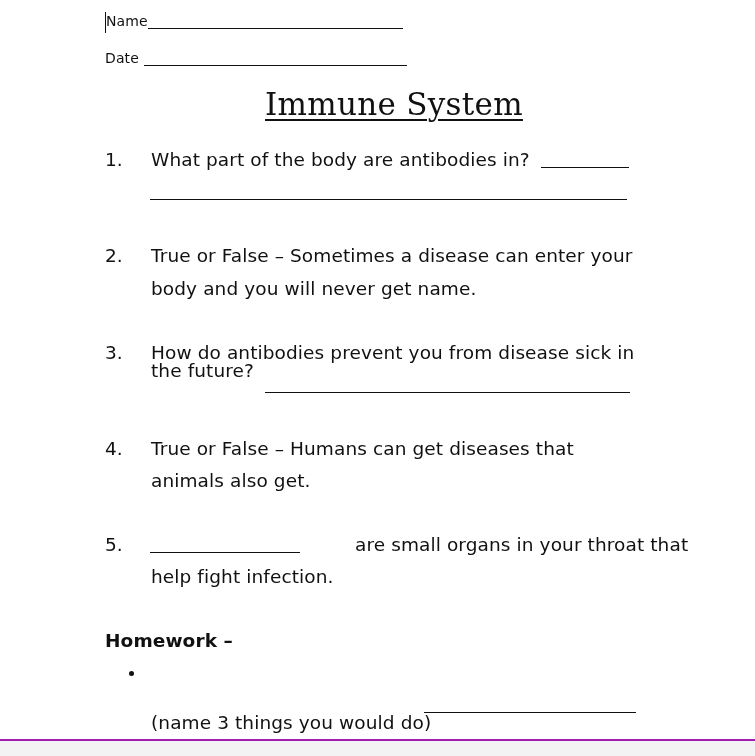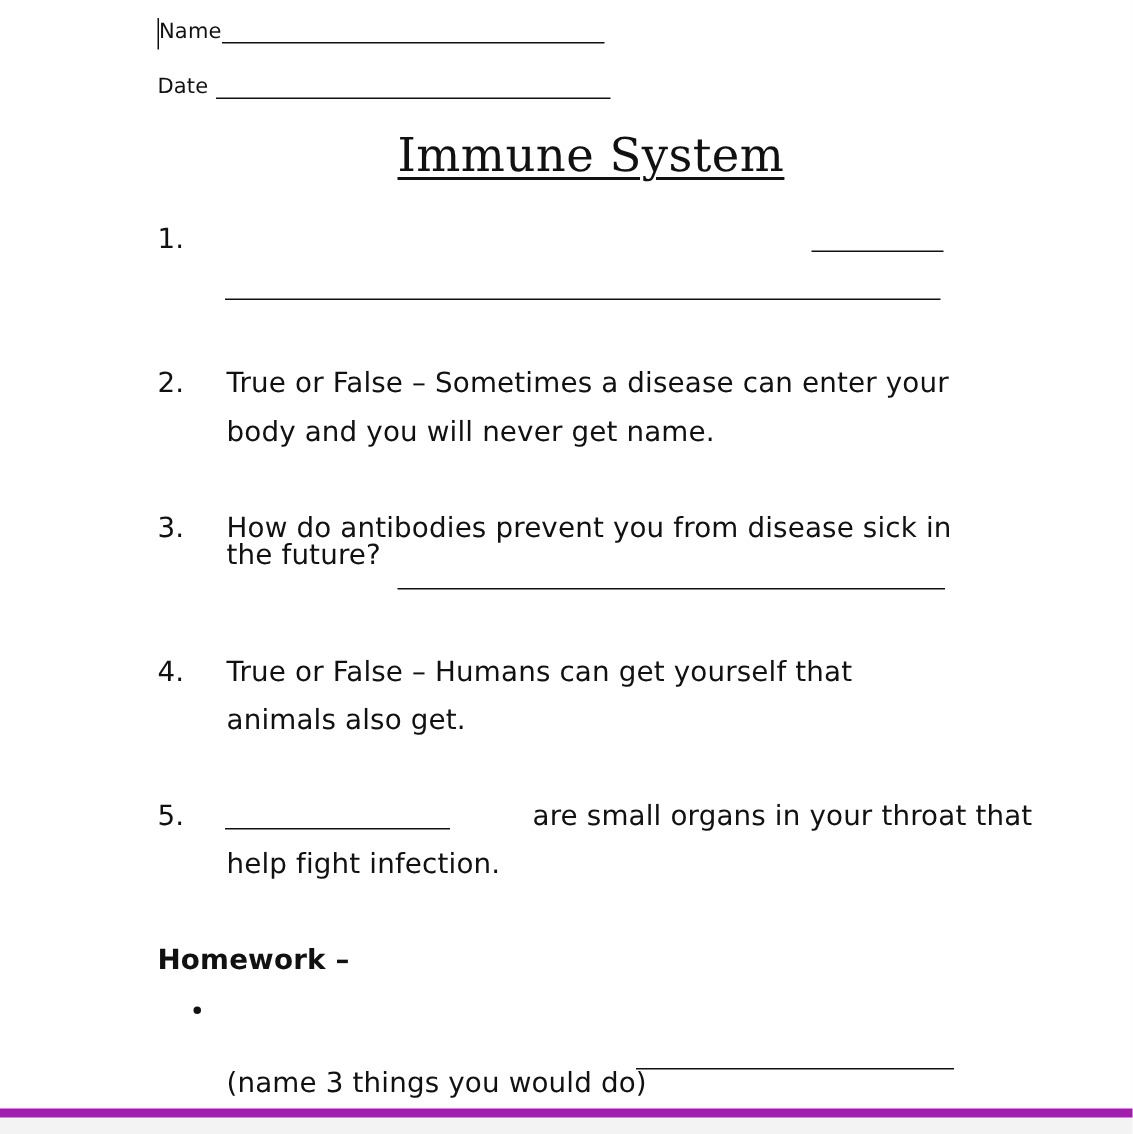--- a/index.html
+++ b/index.html
@@ -2,21 +2,21 @@
 <html><head>
 <meta charset="utf-8">
 <style>
   html, body { margin: 0; padding: 0; }
   body {
     width: 755px; height: 756px; overflow: hidden; background: #f3f3f3;
     font-family: "DejaVu Sans", sans-serif; color: #111;
   }
   .page {
     position: absolute; left: 0; top: 0; width: 755px; height: 739px;
-    background: #ffffff; border-bottom: 6px solid #a21caf;
+    background: #ffffff; border-bottom: 2px solid #a21caf;
   }
   .abs { position: absolute; white-space: nowrap; }
   .hdr-label { font-size: 14px; letter-spacing: 0.1px; }
   .line { position: absolute; border-bottom: 1.5px solid #111; height: 0; }
   .title {
     font-family: "DejaVu Serif", serif; font-size: 31px; text-decoration: underline;
     text-underline-offset: 4px; text-decoration-thickness: 1.5px; letter-spacing: 0.3px;
   }
   .q { font-size: 18.5px; letter-spacing: 0.1px; }
   .num { font-size: 18.5px; }
@@ -33,34 +33,35 @@
 
   <span class="abs hdr-label" style="left:106px; top:13px;">Name</span>
   <div class="line" style="left:148px; top:28px; width:255px;"></div>
 
   <span class="abs hdr-label" style="left:105px; top:50px;text-align:center;">Date</span>
   <div class="line" style="left:144px; top:65px; width:263px;"></div>
 
   <div class="abs title" style="left:265px; top:86px;">Immune System</div>
 
   <span class="abs num" style="left:105px; top:149px;">1.</span>
+  <span class="abs q" style="left:151px; top:149px;">What part of the body are antibodies in?</span>
   <div class="line" style="left:541px; top:167px; width:88px;"></div>
   <div class="line" style="left:150px; top:199px; width:477px;"></div>
 
   <span class="abs num" style="left:105px; top:245px;">2.</span>
   <span class="abs q" style="left:151px; top:245px;">True or False – Sometimes a disease can enter your</span>
   <span class="abs q" style="left:151px; top:278px;">body and you will never get name.</span>
 
   <span class="abs num" style="left:105px; top:342px;">3.</span>
   <span class="abs q" style="left:151px; top:342px;">How do antibodies prevent you from disease sick in</span>
   <span class="abs q" style="left:151px; top:360px;">the future?</span>
   <div class="line" style="left:265px; top:392px; width:365px;"></div>
 
   <span class="abs num" style="left:105px; top:438px;">4.</span>
-  <span class="abs q" style="left:151px; top:438px;">True or False – Humans can get yourself that</span>
+  <span class="abs q" style="left:151px; top:438px;">True or False – Humans can get diseases that</span>
   <span class="abs q" style="left:151px; top:470px;">animals also get.</span>
 
   <span class="abs num" style="left:105px; top:534px;">5.</span>
   <div class="line" style="left:150px; top:552px; width:150px;"></div>
   <span class="abs q" style="left:307px; top:534px;margin-left:48px;">are small organs in your throat that</span>
   <span class="abs q" style="left:151px; top:566px;">help fight infection.</span>
 
   <span class="abs q bold" style="left:105px; top:630px;">Homework –</span>
   <div class="bullet" style="left:129px; top:671px;"></div>
   <span class="abs q" style="left:151px; top:712px;">(name 3 things you would do)</span>

